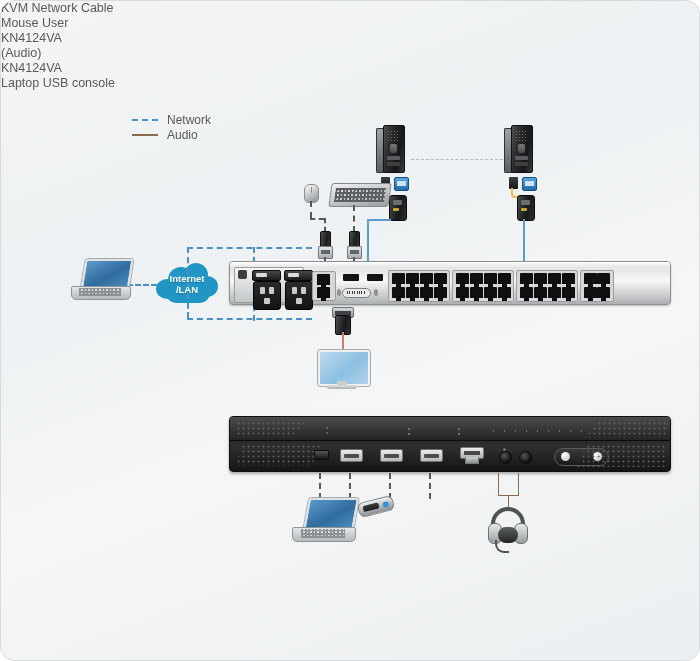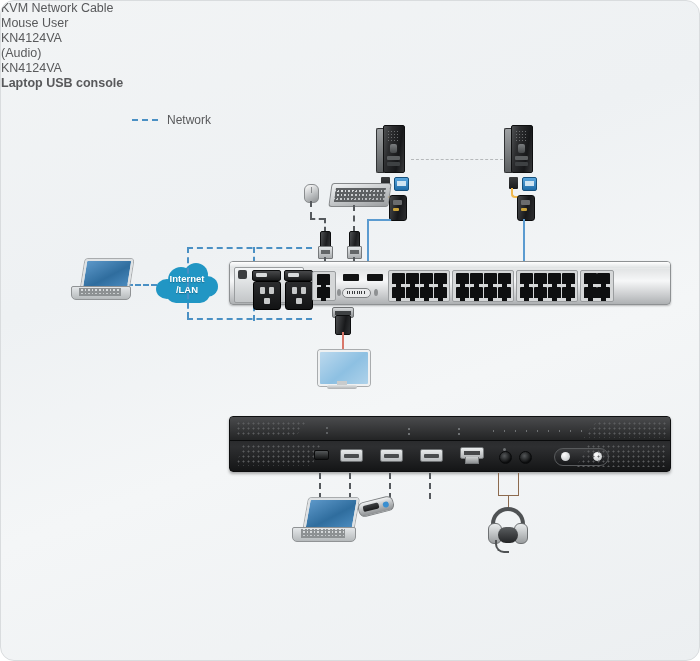--- a/index.html
+++ b/index.html
@@ -195,20 +195,24 @@
 </head>
 <body>
 
 <div id="canvas">
 
   <div class="abs" id="legend">
     <div class="leg-row">
       <span class="leg-swatch sw-net"></span>
       <span class="leg-txt">Network</span>
     </div>
+    <div class="leg-row">
+      <span class="leg-swatch sw-aud"></span>
+      <span class="leg-txt">Audio</span>
+    </div>
   </div>
 
   <div class="tower" style="left:375px;top:124px;">
     <div class="side"></div>
       <div class="face">
         <div class="v"></div>
         <div class="pw"></div>
         <div class="b1"></div>
         <div class="b2"></div>
       </div>
@@ -456,21 +460,21 @@
   <div class="ln v-usb" style="left:318px;top:472px;height:26px;"></div>
   <div class="ln v-usb" style="left:348px;top:472px;height:26px;"></div>
   <div class="ln v-usb" style="left:388px;top:472px;height:26px;"></div>
   <div class="ln v-usb" style="left:428px;top:472px;height:26px;"></div>
 
   <div class="ln v-aud" style="left:497px;top:472px;height:22px;"></div>
   <div class="ln v-aud" style="left:517px;top:472px;height:22px;"></div>
   <div class="ln h-aud" style="left:497px;top:494px;width:21px;"></div>
   <div class="ln v-aud" style="left:507px;top:494px;height:14px;"></div>
 
-  <div class="lbl" style="left:188px;top:505px;font-weight:bold;">Laptop USB console</div>
+  <div class="lbl" style="left:188px;top:505px;">Laptop USB console</div>
 
   <div class="laptop" style="left:291px;top:497px;width:62px;height:44px;">
     <div class="lp-lid" style="left:14px;top:0;width:46px;height:30px;transform:skewX(-10deg);"></div>
     <div class="lp-base" style="left:0;top:29px;width:62px;height:13px;"></div>
     <div class="lp-keys" style="left:9px;top:31px;width:44px;height:9px;"></div>
   </div>
 
   <div class="dongle" style="left:357px;top:498px;">
     <i></i>
       <b></b>

